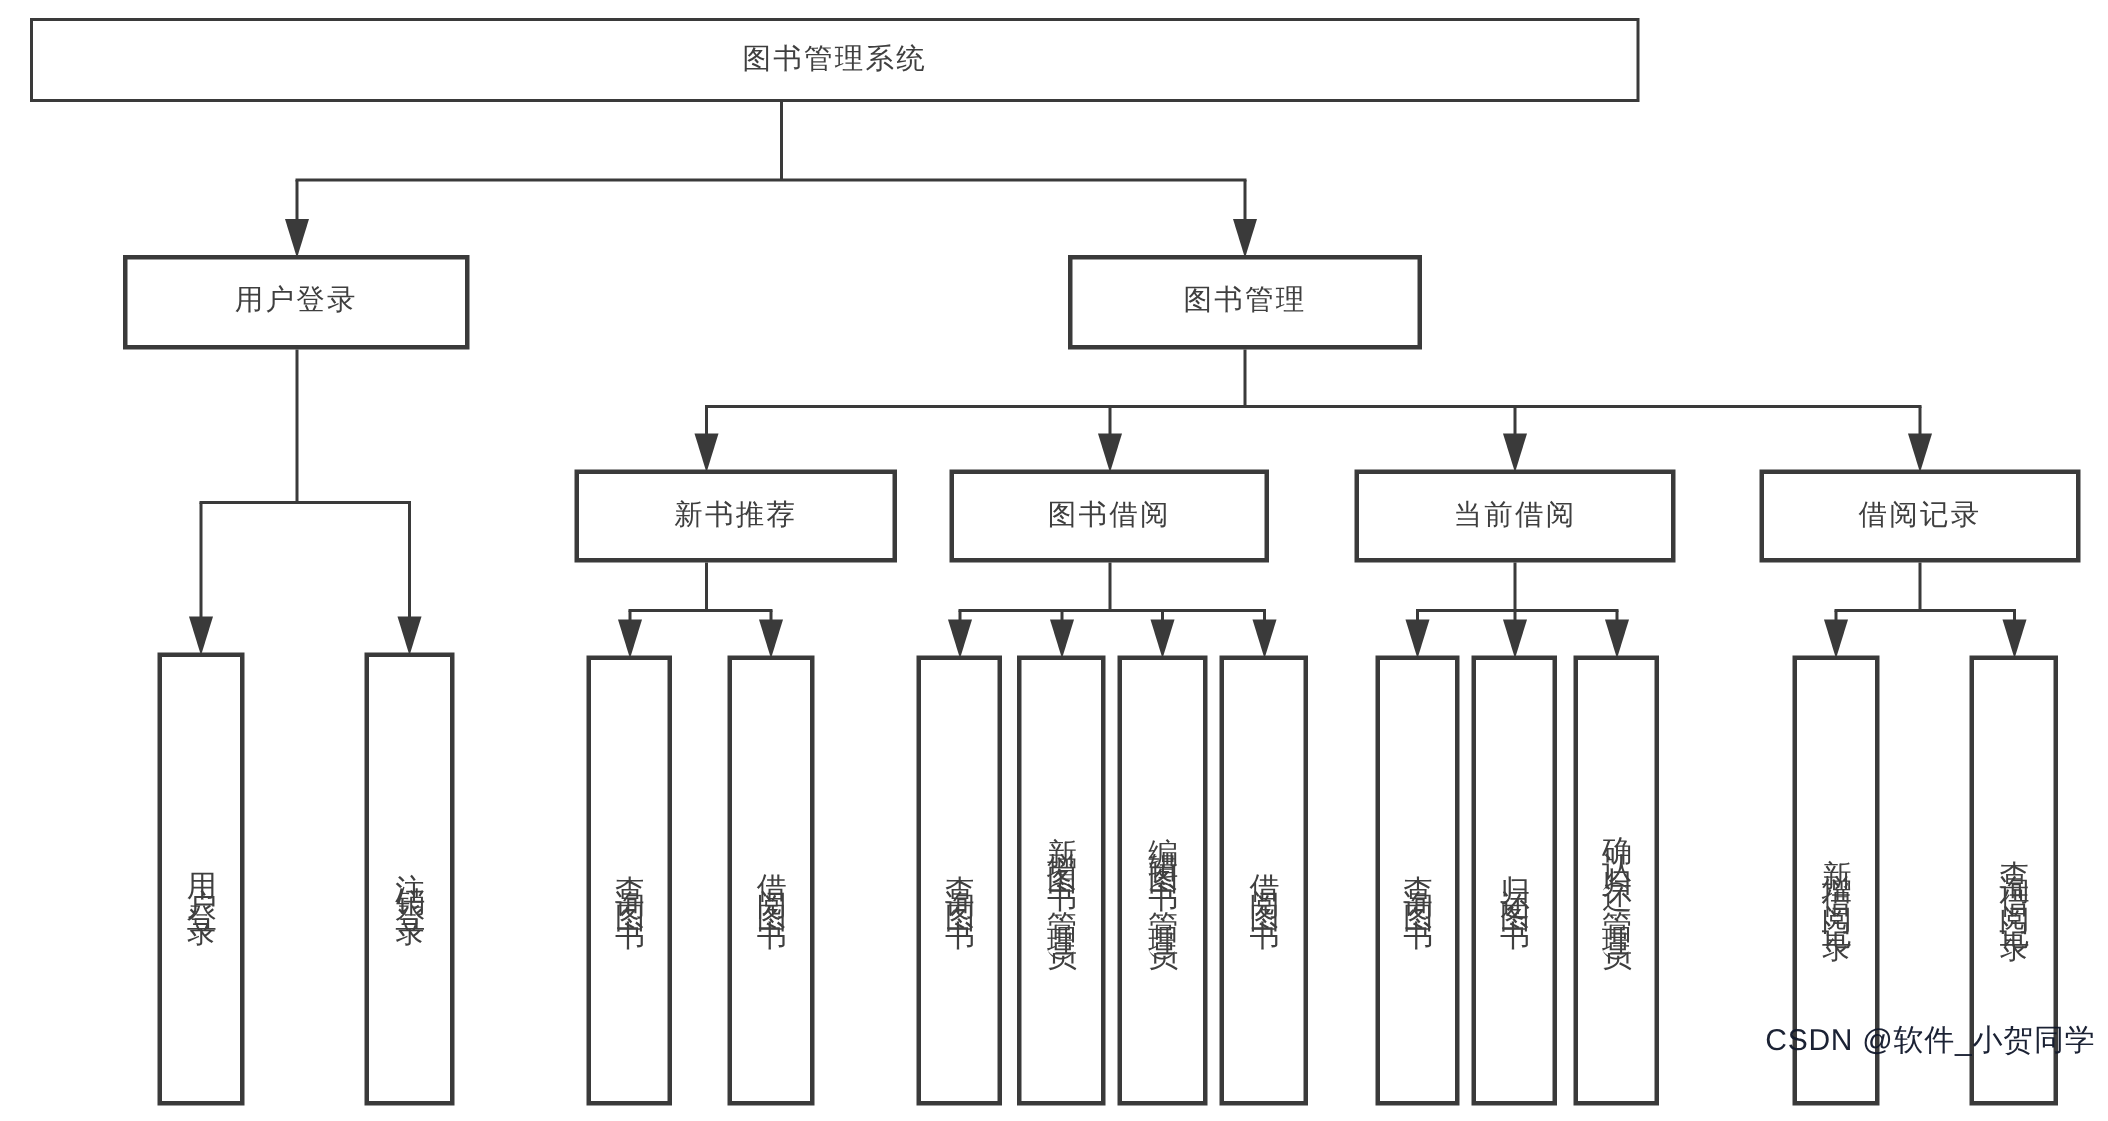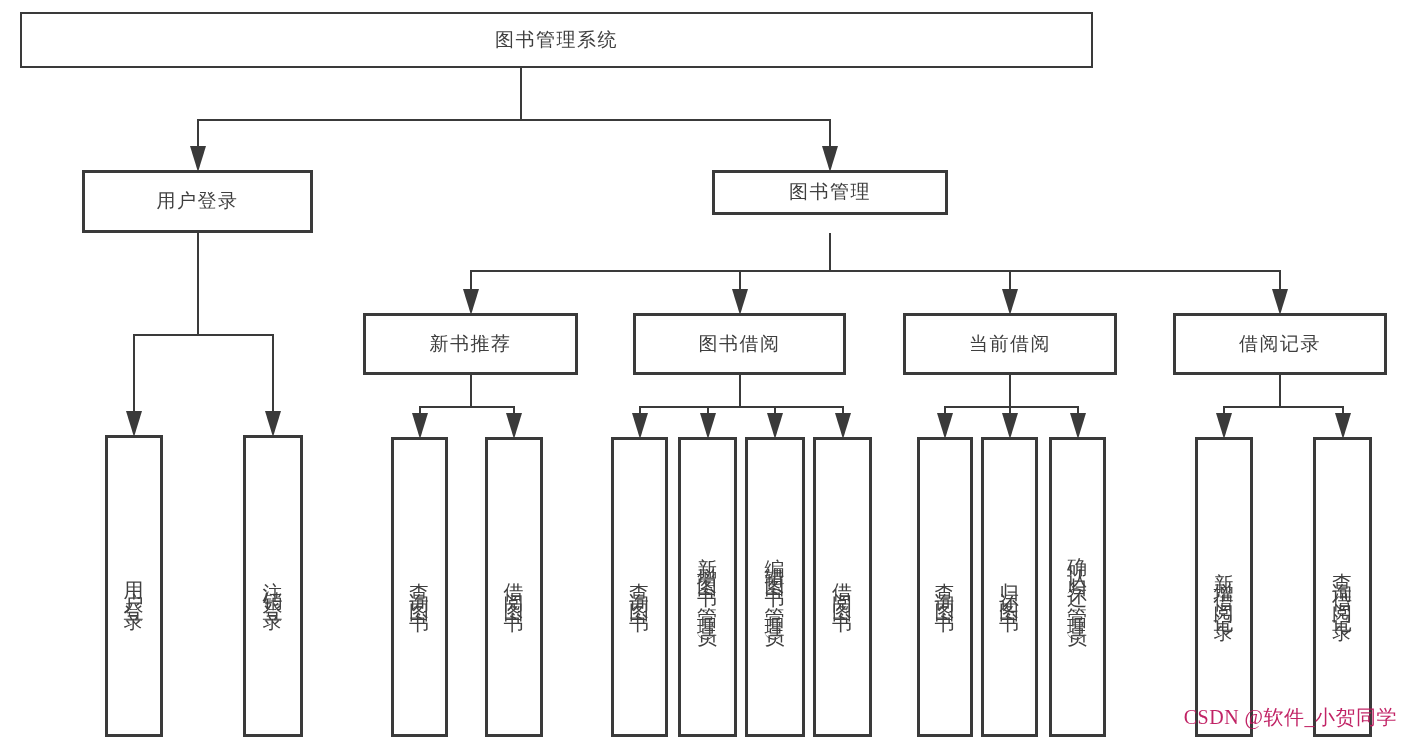--- a/index.html
+++ b/index.html
@@ -23,41 +23,40 @@
   }
   [data-name="node-root"]{border-width:2px;}
   .line{position:absolute;background:#3a3a3a;}
   .arrow{
     position:absolute;width:0;height:0;
     border-left:8px solid transparent;
     border-right:8px solid transparent;
     border-top:26px solid #3a3a3a;
   }
   .watermark{
-    position:absolute;top:704px;right:8px;z-index:5;
-    font-size:20px;letter-spacing:0.5px;color:#be185d;opacity:0.95;
+    position:absolute;top:680px;right:8px;z-index:5;
+    font-size:20px;letter-spacing:0.5px;color:#0f172a;opacity:0.95;
     white-space:nowrap;
-    font-family:Liberation Serif, serif;
   }
 </style>
 </head>
 <body>
 
 <div class="stage" data-name="diagram-stage">
   <div class="watermark" data-name="csdn-watermark">CSDN @软件_小贺同学</div>
 <div class="node horiz" data-name="node-root" style="left: 20px; top: 12px; width: 1073px; height: 56px;">
       <span class="label" data-name="node-root-label">图书管理系统</span>
     </div>
     <div class="node horiz" data-name="node-login" style="left: 82px; top: 170px; width: 231px; height: 63px;">
       <span class="label" data-name="node-login-label">用户登录</span>
     </div>
-    <div class="node horiz" data-name="node-mgmt" style="left: 712px; top: 170px; width: 236px; height: 45px;">
+    <div class="node horiz" data-name="node-mgmt" style="left: 712px; top: 170px; width: 236px; height: 63px;">
       <span class="label" data-name="node-mgmt-label">图书管理</span>
     </div>
-    <div class="node horiz" data-name="node-newbook" style="left: 363px; top: 313px; width: 215px; height: 62px;">
+    <div class="node horiz" data-name="node-newbook" style="left: 383px; top: 313px; width: 215px; height: 62px;">
       <span class="label" data-name="node-newbook-label">新书推荐</span>
     </div>
     <div class="node horiz" data-name="node-borrow" style="left: 633px; top: 313px; width: 213px; height: 62px;">
       <span class="label" data-name="node-borrow-label">图书借阅</span>
     </div>
     <div class="node horiz" data-name="node-current" style="left: 903px; top: 313px; width: 214px; height: 62px;">
       <span class="label" data-name="node-current-label">当前借阅</span>
     </div>
     <div class="node horiz" data-name="node-records" style="left: 1173px; top: 313px; width: 214px; height: 62px; text-align: center;">
       <span class="label" data-name="node-records-label">借阅记录</span>

